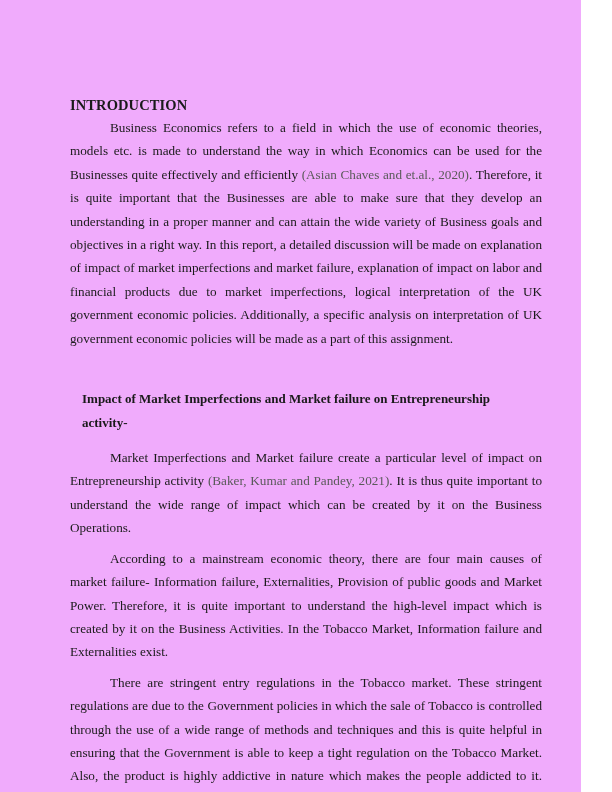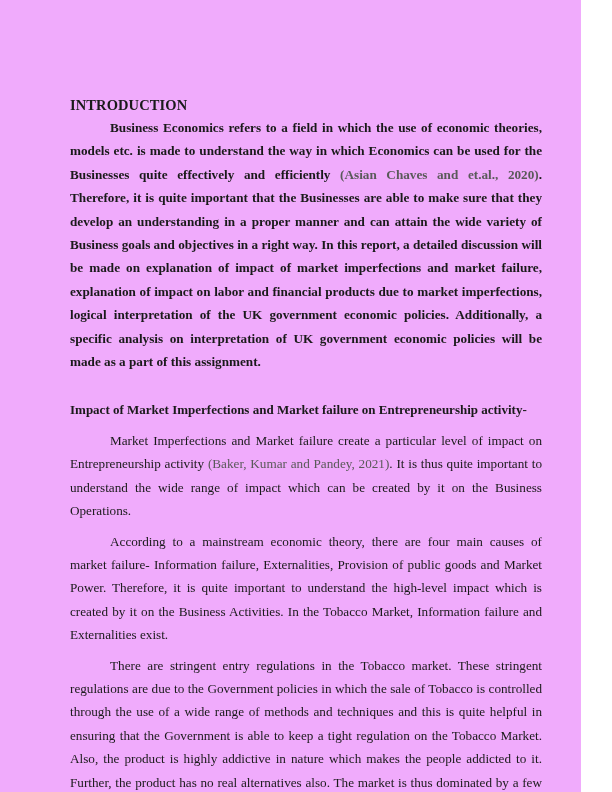--- a/index.html
+++ b/index.html
@@ -31,21 +31,21 @@
     font-weight: bold;
     line-height: 18px;
     margin: 0 0 2px 0;
     letter-spacing: 0.1px;
     text-align: left;
   }
   .h2 {
     font-size: 13px;
     font-weight: bold;
     line-height: 23.5px;
-    margin: 0;
+    margin: 12px;
     text-align: left;
   }
   .section-gap {
     height: 25px;
   }
   .para {
     font-size: 13.2px;
     line-height: 23.4px;
     text-align: justify;
     text-justify: inter-word;
@@ -57,21 +57,20 @@
     margin-top: 7px;
   }
   .after-h2 {
     margin-top: 7px;
   }
   .cite {
     color: #5a5a5a;
   }
   .para-first {
     margin-top: 1px;
-    font-weight: bold;
   }
 </style>
 </head>
 <body>
 
 <div class="page">
   <div class="content">
 
     <h1 class="h1">INTRODUCTION</h1>
 

